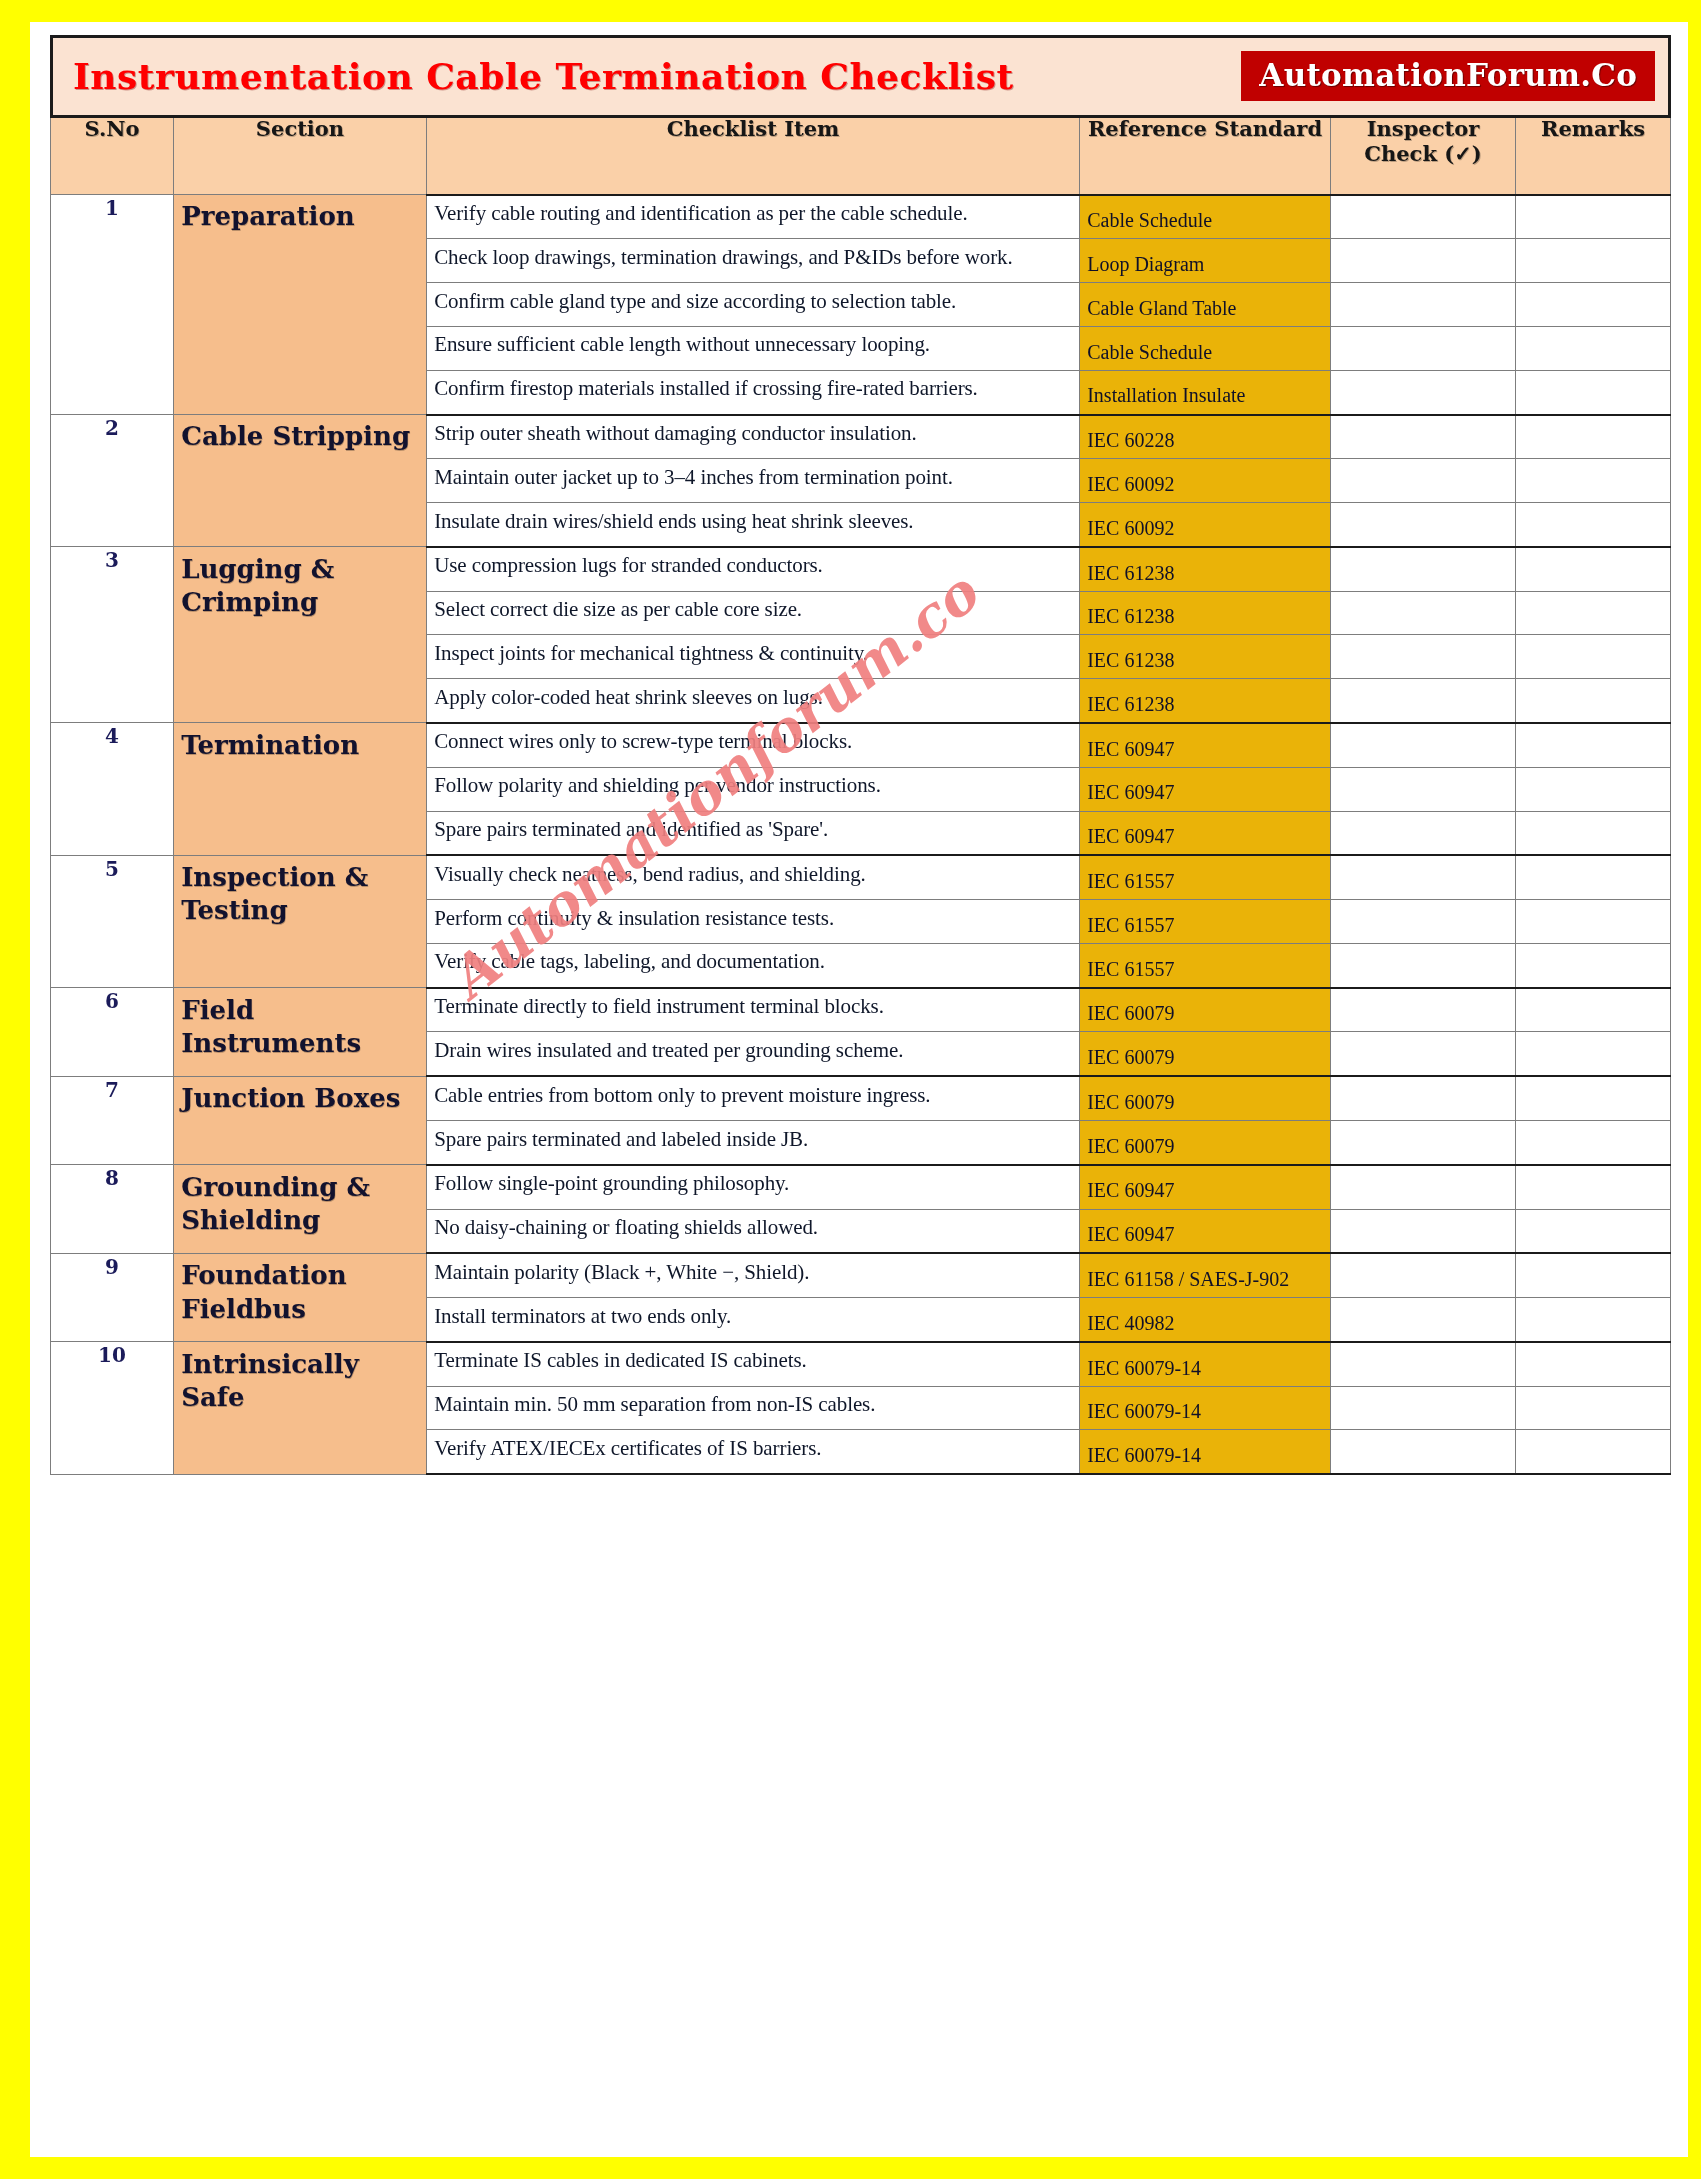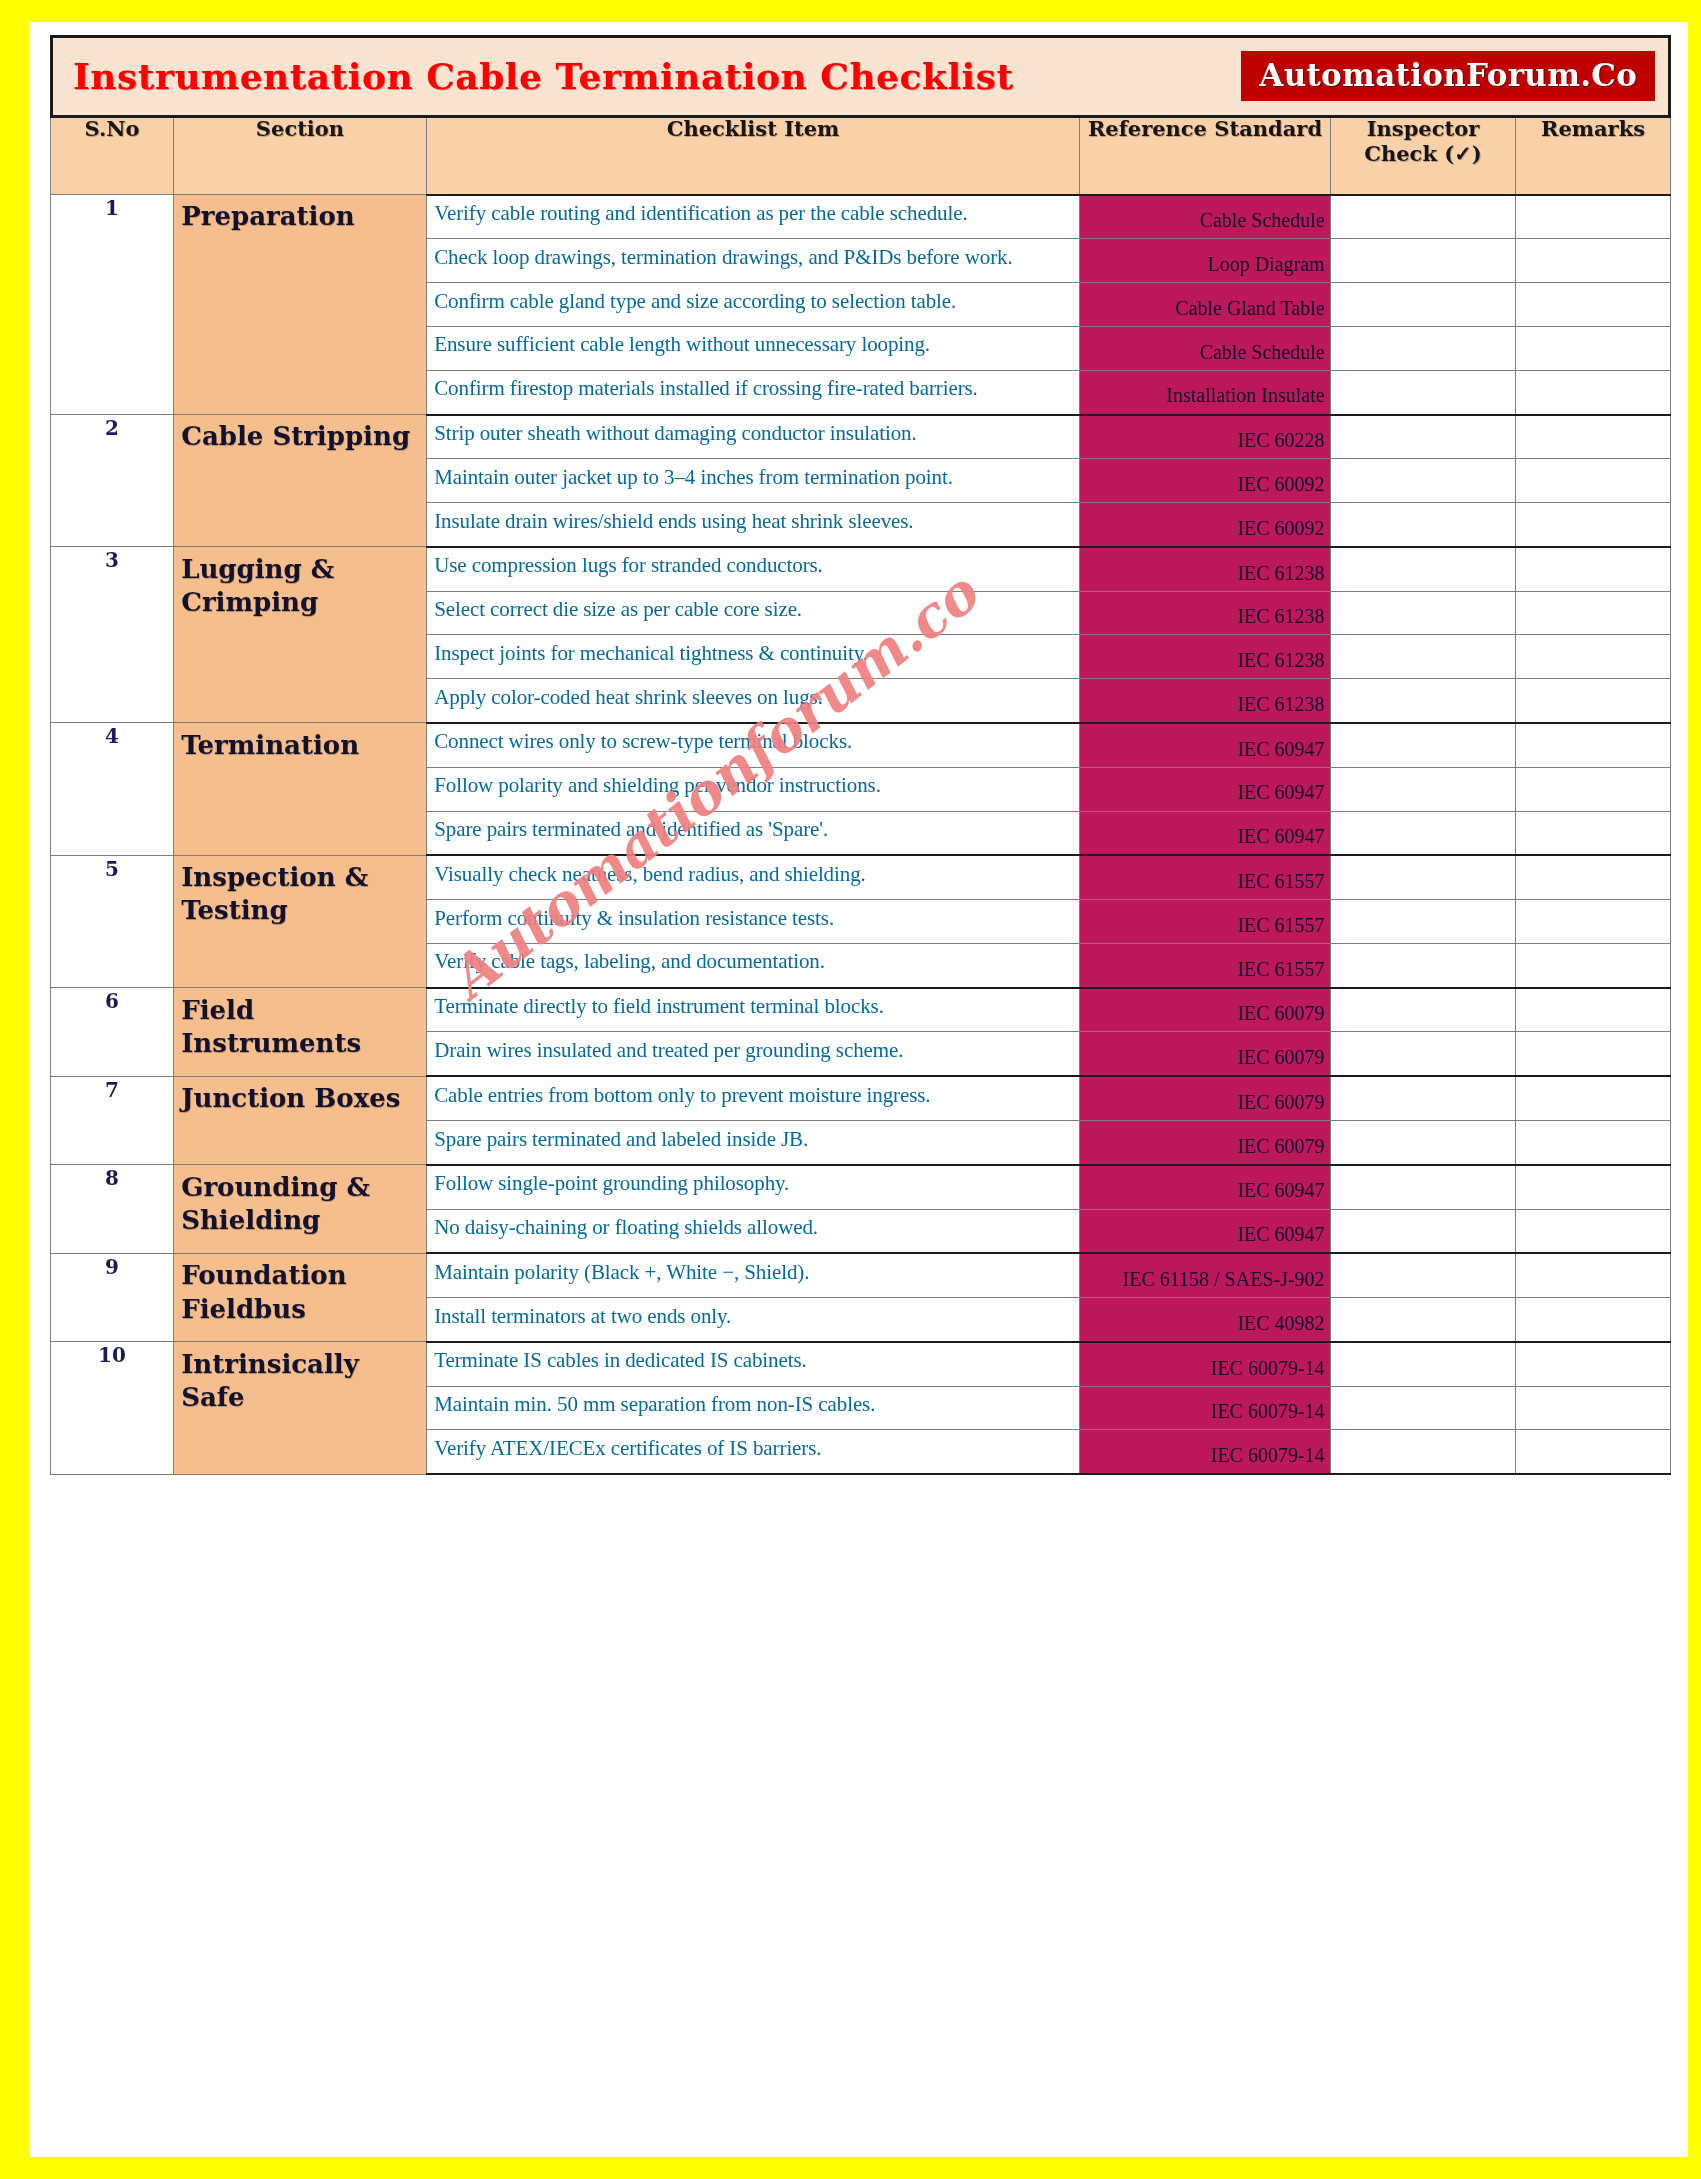--- a/index.html
+++ b/index.html
@@ -138,34 +138,33 @@
     border-top: 2.7px solid #1b1b1b;
     border-bottom: 2.7px solid #1b1b1b;
     border-right: 0.9px solid #555;
     text-shadow: 0.5px 0.5px 0 rgba(0,0,0,0.25);
   }
   
   td.item {
     background: #FFFFFF;
     font-family: "Liberation Serif", serif;
     font-size: 21px;
-    color: #0369a1;
+    color: #0f172a;
     padding: 4.5px 5.4px 4.5px 7.2px;
     line-height: 1.33;
     letter-spacing: -0.1px;
   }
   
   td.ref {
-    background: #be185d;
+    background: #eab308;
     font-family: "Liberation Serif", serif;
     font-size: 20px;
     color: #101028;
     padding: 12.7px 5.4px 4.5px 7.2px;
     line-height: 1.28;
-    text-align: right;
   }
   td.check, td.remark {
     background: #FFFFFF;
   }
   
   td.remark { border-right: 1.8px solid #555; }
 
   tr.sec-first td.item,
   tr.sec-first td.ref,
   tr.sec-first td.check,

